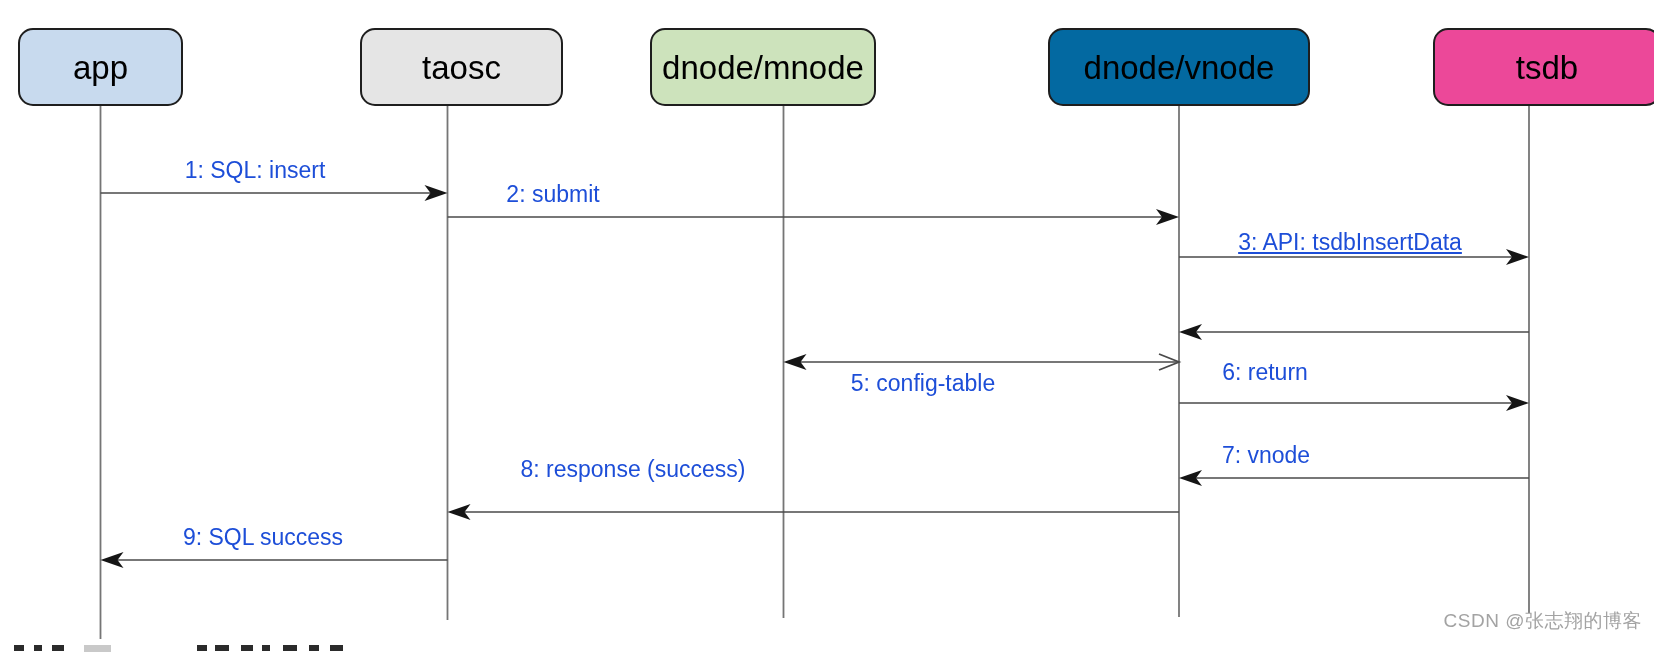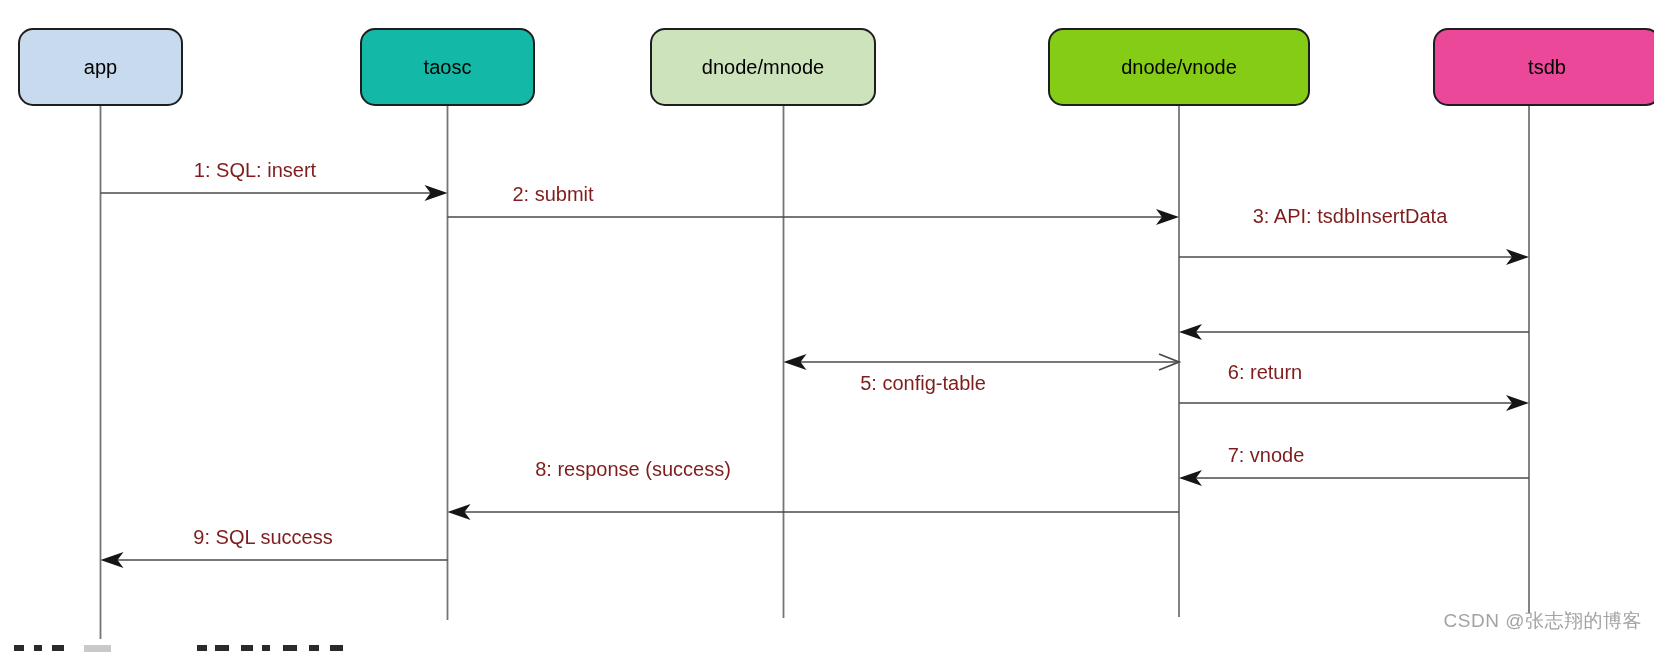--- a/index.html
+++ b/index.html
@@ -6,24 +6,24 @@
   #stage{
     position:relative;width:1654px;height:652px;background:#ffffff;
     font-family:"Liberation Sans","DejaVu Sans",sans-serif;overflow:hidden;
   }
   #wires{position:absolute;left:0;top:0;width:1654px;height:652px;}
   .actor{
     position:absolute;top:28px;height:78px;box-sizing:border-box;
     border:2.5px solid #1e1e1e;border-radius:15px;
     display:flex;align-items:center;justify-content:center;
   }
-  .actor span{font-size:20px;color:#000;line-height:1;}
+  .actor span{font-size:33px;color:#000;line-height:1;}
   .msg{
     position:absolute;transform:translateX(-50%);white-space:nowrap;
-    font-size:20px;color:#7f1d1d;line-height:27px;
+    font-size:23px;color:#1d4ed8;line-height:27px;
   }
   .watermark{
     position:absolute;top:608px;right:12px;
     font-size:19px;color:#a3a3a3;letter-spacing:0.5px;
   }
   
   .clip-frag{position:absolute;top:645px;left:0;height:7px;width:420px;}
   .clip-frag i{position:absolute;top:0;height:6px;background:#2b2b2b;display:block;}
   .clip-frag i.g{background:#c9c9c9;height:7px;}
 </style>
@@ -55,36 +55,36 @@
       <polygon points="1179,478 1202,470 1196,478 1202,486" fill="#151515"></polygon>
       <line x1="1179" y1="512" x2="450.5" y2="512" stroke-width="1.6" stroke="#4a4a4a"></line>
       <polygon points="447.5,512 470.5,504 464.5,512 470.5,520" fill="#151515"></polygon>
       <line x1="447.5" y1="560" x2="103.5" y2="560" stroke-width="1.6" stroke="#4a4a4a"></line>
       <polygon points="100.5,560 123.5,552 117.5,560 123.5,568" fill="#151515"></polygon>
     </svg>
 
   <div class="actor" style="left: 18px; width: 165px; background: rgb(200, 218, 238);">
     <span>app</span>
   </div>
-  <div class="actor" style="left: 360px; width: 175px; background: #14b8a6;">
+  <div class="actor" style="left: 360px; width: 203px; background: #e5e5e5;">
     <span>taosc</span>
   </div>
   <div class="actor" style="left: 650px; width: 226px; background: rgb(205, 227, 188);">
     <span>dnode/mnode</span>
   </div>
-  <div class="actor" style="left: 1048px; width: 262px; background: #84cc16;">
+  <div class="actor" style="left: 1048px; width: 262px; background: #0369a1;">
     <span>dnode/vnode</span>
   </div>
   <div class="actor" style="left: 1433px; width: 228px; background: #ec4899;">
     <span>tsdb</span>
   </div>
 
   <div class="msg" style="left: 255px; top: 157px;">1: SQL: insert</div>
   <div class="msg" style="left: 553px; top: 181px;">2: submit</div>
-  <div class="msg" style="left: 1350px; top: 203px;">3: API: tsdbInsertData</div>
+  <div class="msg" style="left: 1350px; top: 229px; text-decoration: underline;">3: API: tsdbInsertData</div>
   <div class="msg" style="left: 923px; top: 326px; margin-top: 44px;">5: config-table</div>
   <div class="msg" style="left: 1265px; top: 359px;">6: return</div>
   <div class="msg" style="left: 1266px; top: 442px;">7: vnode</div>
   <div class="msg" style="left: 633px; top: 456px;">8: response (success)</div>
   <div class="msg" style="left: 263px; top: 524px;">9: SQL success</div>
 
   <div class="watermark">CSDN @张志翔的博客</div>
 
   <div class="clip-frag">
     <i style="left:14px;width:10px"></i>

